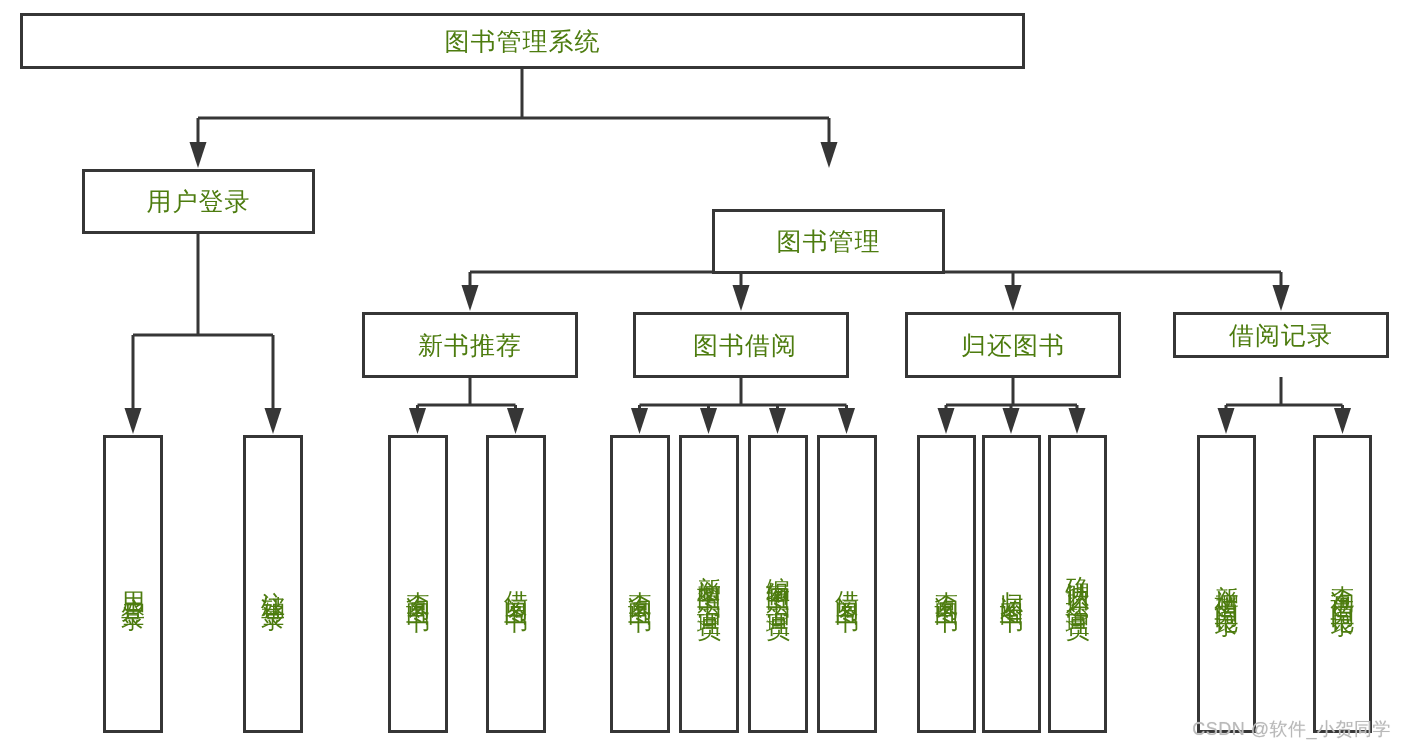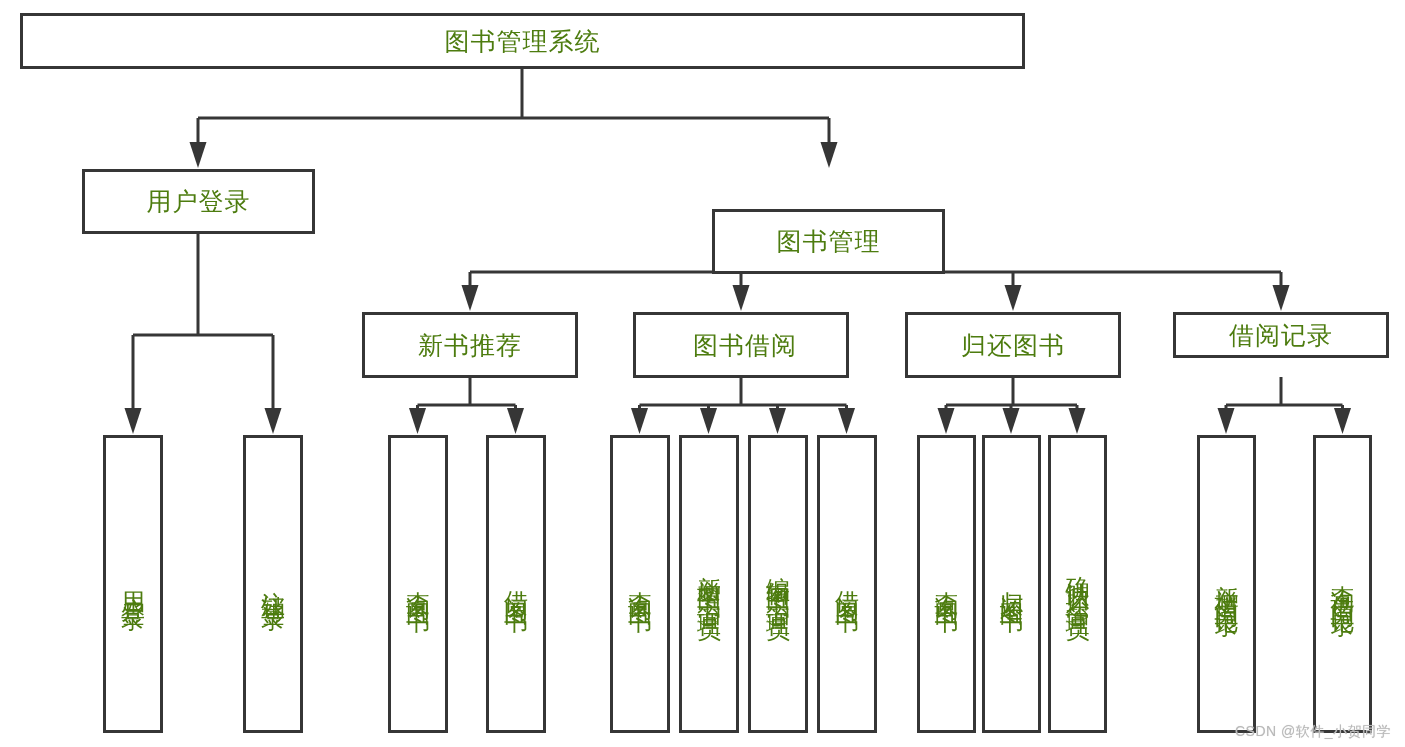--- a/index.html
+++ b/index.html
@@ -34,21 +34,21 @@
   .vbox .vtext {
     writing-mode: vertical-rl;
     text-orientation: mixed;
     letter-spacing: 6px;
     white-space: nowrap;
   }
   #watermark {
     position: absolute;
     right: 14px;
     bottom: 6px;
-    font-size: 14px;
+    font-size: 18px;
     color: #b9b9b9;
     letter-spacing: 0.5px;
     z-index: 5;
     text-shadow: 0 0 1px #d9d9d9;
   }
 </style>
 </head>
 <body>
 
 <div id="stage">

